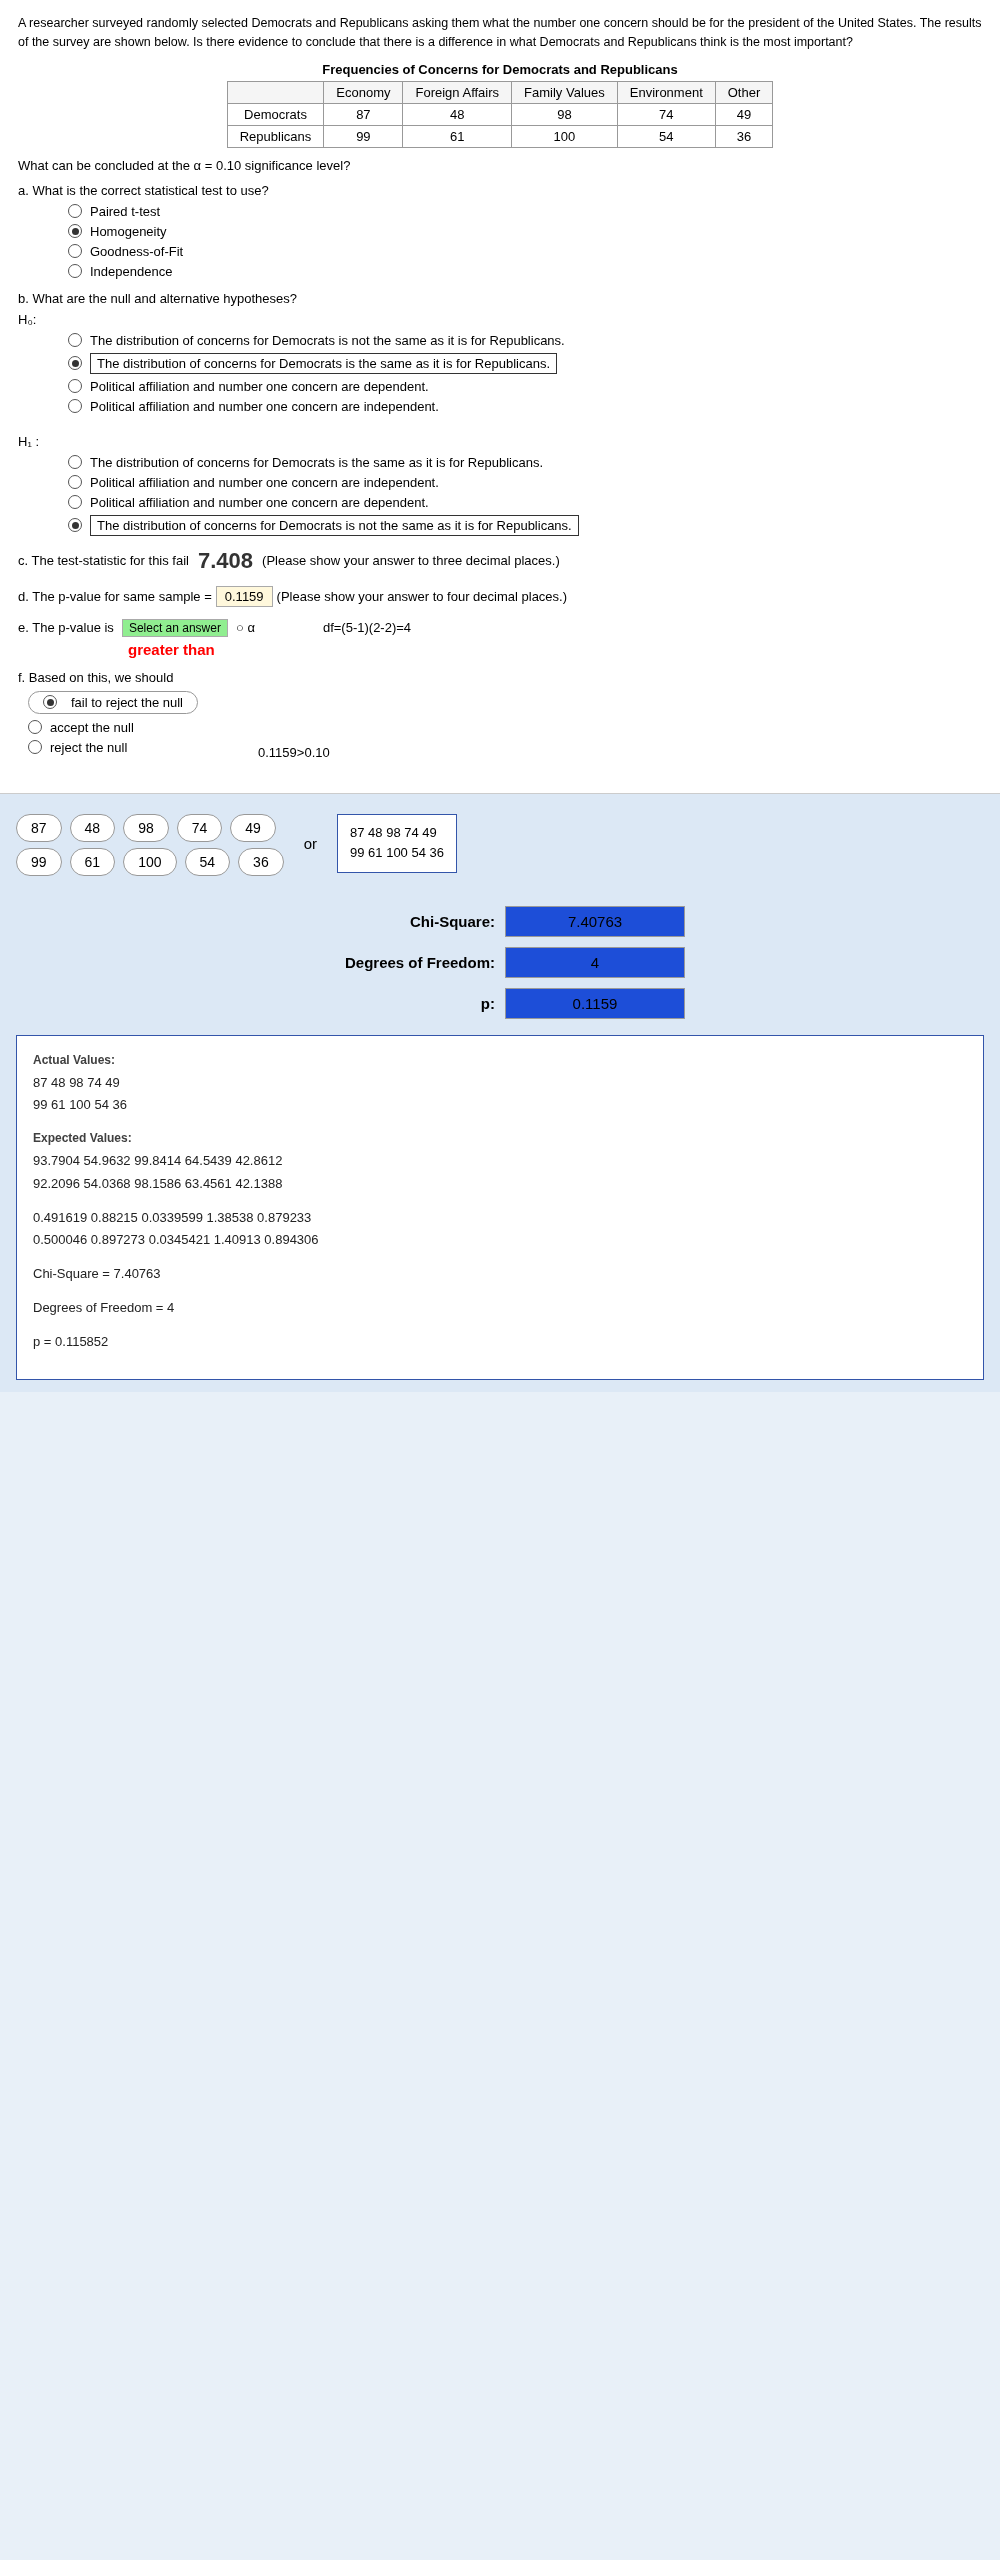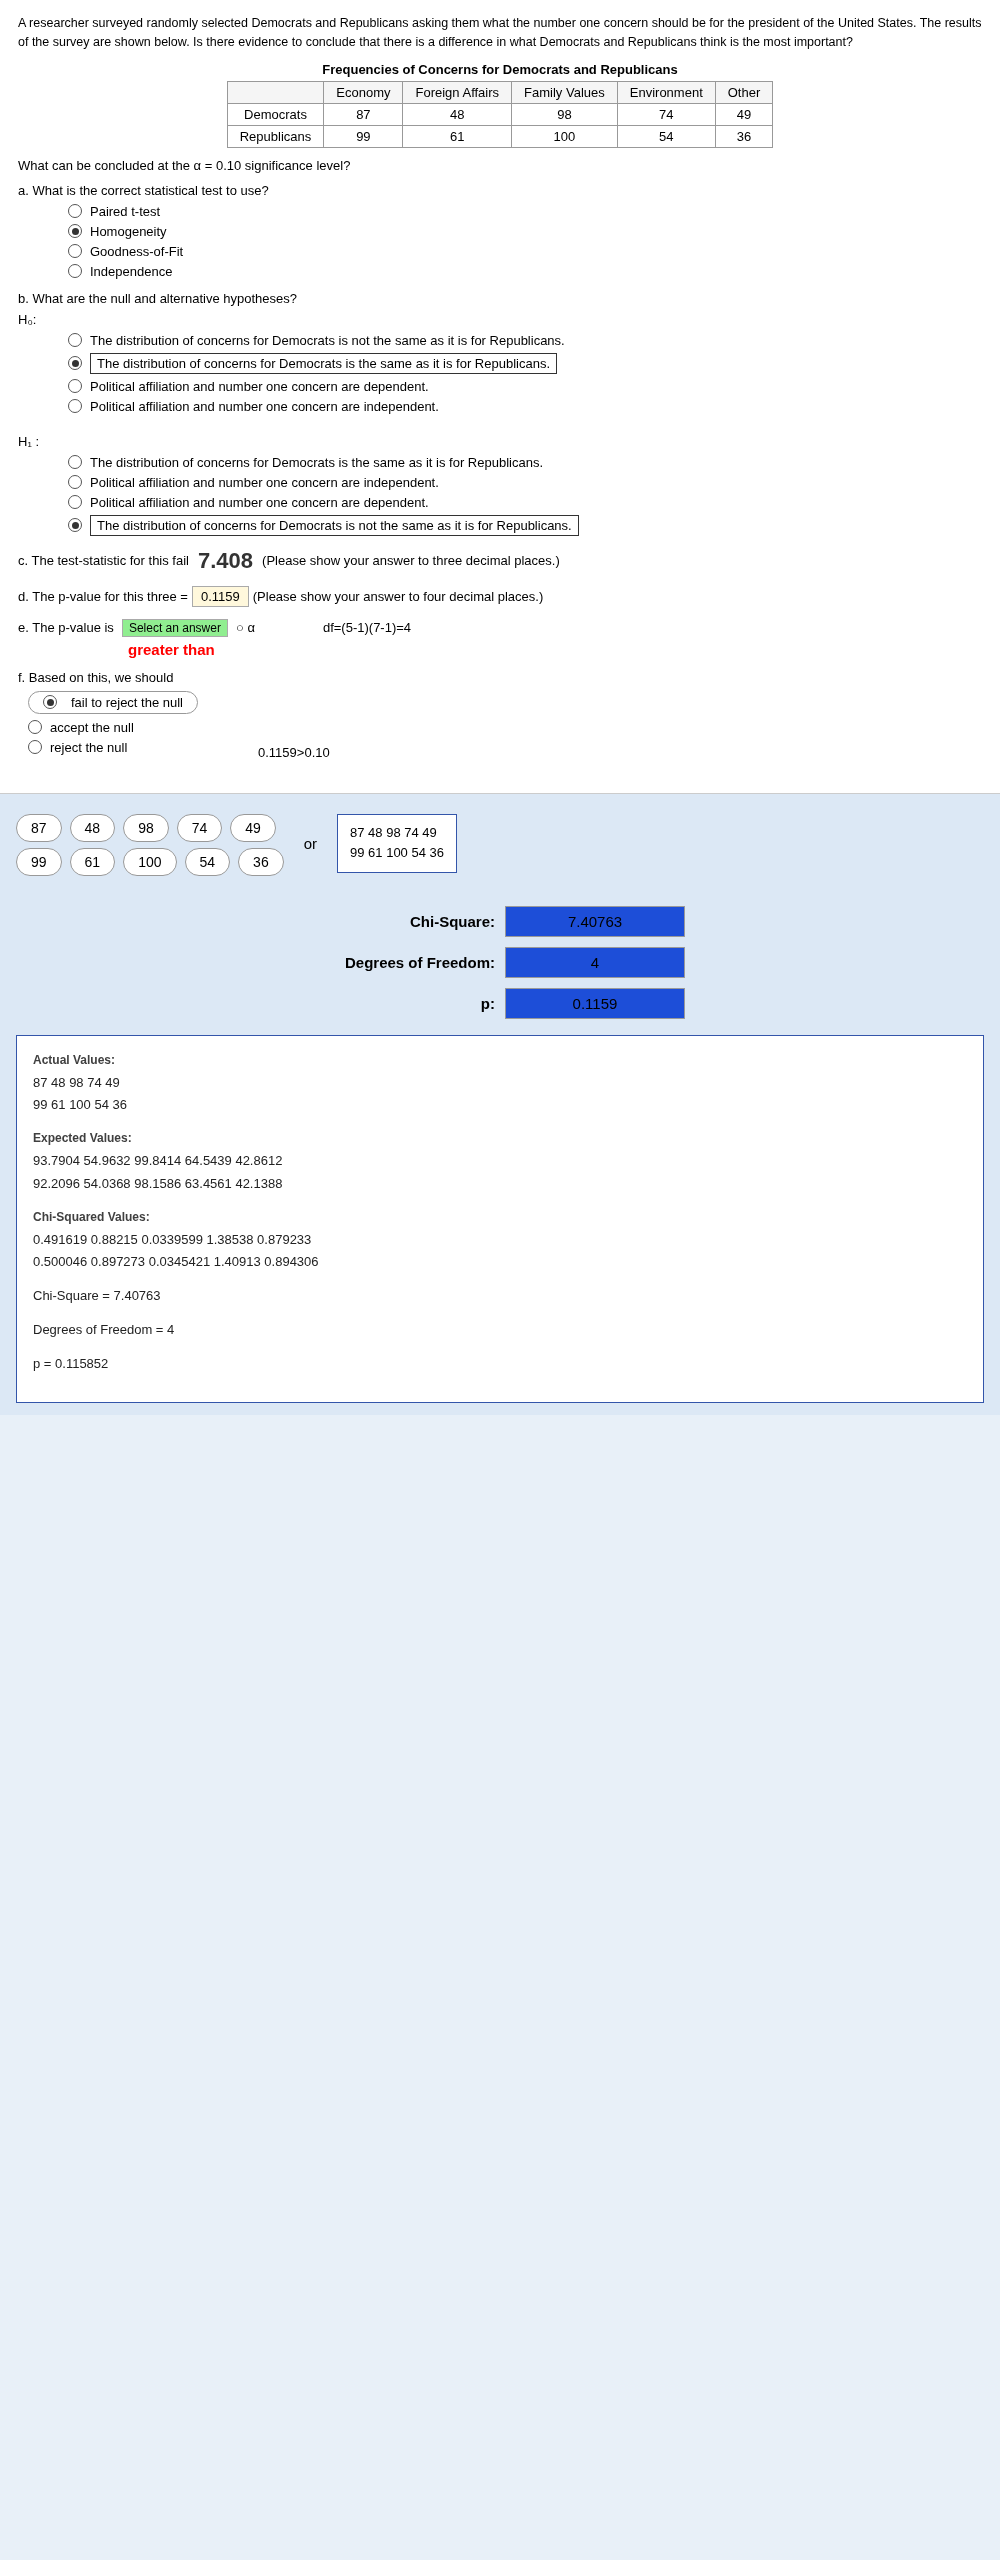--- a/index.html
+++ b/index.html
@@ -344,32 +344,32 @@
   <div class="question-block">
     <div class="answer-inline">
       <span>c. The test-statistic for this fail</span>
       <span class="big-number">7.408</span>
       <span>(Please show your answer to three decimal places.)</span>
     </div>
   </div>
 
   <div class="question-block">
     <div class="pvalue-line">
-      <span>d. The p-value for this three =</span>
+      <span>d. The p-value for same sample =</span>
       <span class="answer-box">0.1159</span>
       <span>(Please show your answer to four decimal places.)</span>
     </div>
   </div>
 
   <div class="question-block">
     <div style="display:flex; align-items:center; gap:8px; margin-bottom:4px;">
       <span>e. The p-value is</span>
       <span class="select-ans">Select an answer</span>
       <span> ○ α</span>
-      <span style="margin-left:60px;">df=(5-1)(7-1)=4</span>
+      <span style="margin-left:60px;">df=(5-1)(2-2)=4</span>
     </div>
     <div style="margin-left:110px;">
       <span class="greater-than">greater than</span>
     </div>
   </div>
 
   <div class="question-block">
     <div style="display:flex; align-items:flex-end; gap:60px;">
       <div>
         <p>f. Based on this, we should</p>
@@ -440,20 +440,19 @@
     </div>
   </div>
 
   <div class="results-box">
     <p class="results-section-title">Actual Values:</p>
     <p class="results-data">87 48 98 74 49<br>99 61 100 54 36</p>
 
     <p class="results-section-title">Expected Values:</p>
     <p class="results-data">93.7904 54.9632 99.8414 64.5439 42.8612<br>92.2096 54.0368 98.1586 63.4561 42.1388</p>
 
-    <p class="results-section-title">Chi-Squared Values:</p>
     <p class="results-data">0.491619 0.88215 0.0339599 1.38538 0.879233<br>0.500046 0.897273 0.0345421 1.40913 0.894306</p>
 
     <p class="results-data">Chi-Square = 7.40763</p>
     <p class="results-data">Degrees of Freedom = 4</p>
     <p class="results-data">p = 0.115852</p>
   </div>
 </div>
 
 </body></html>

